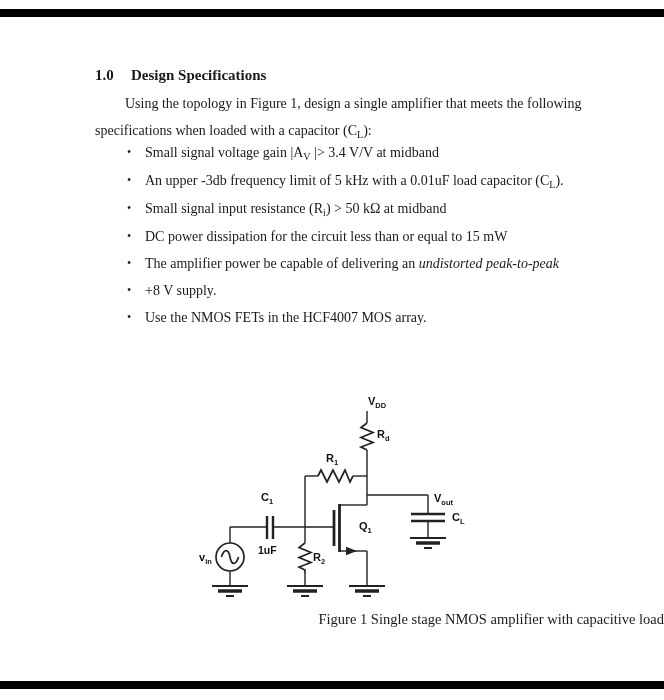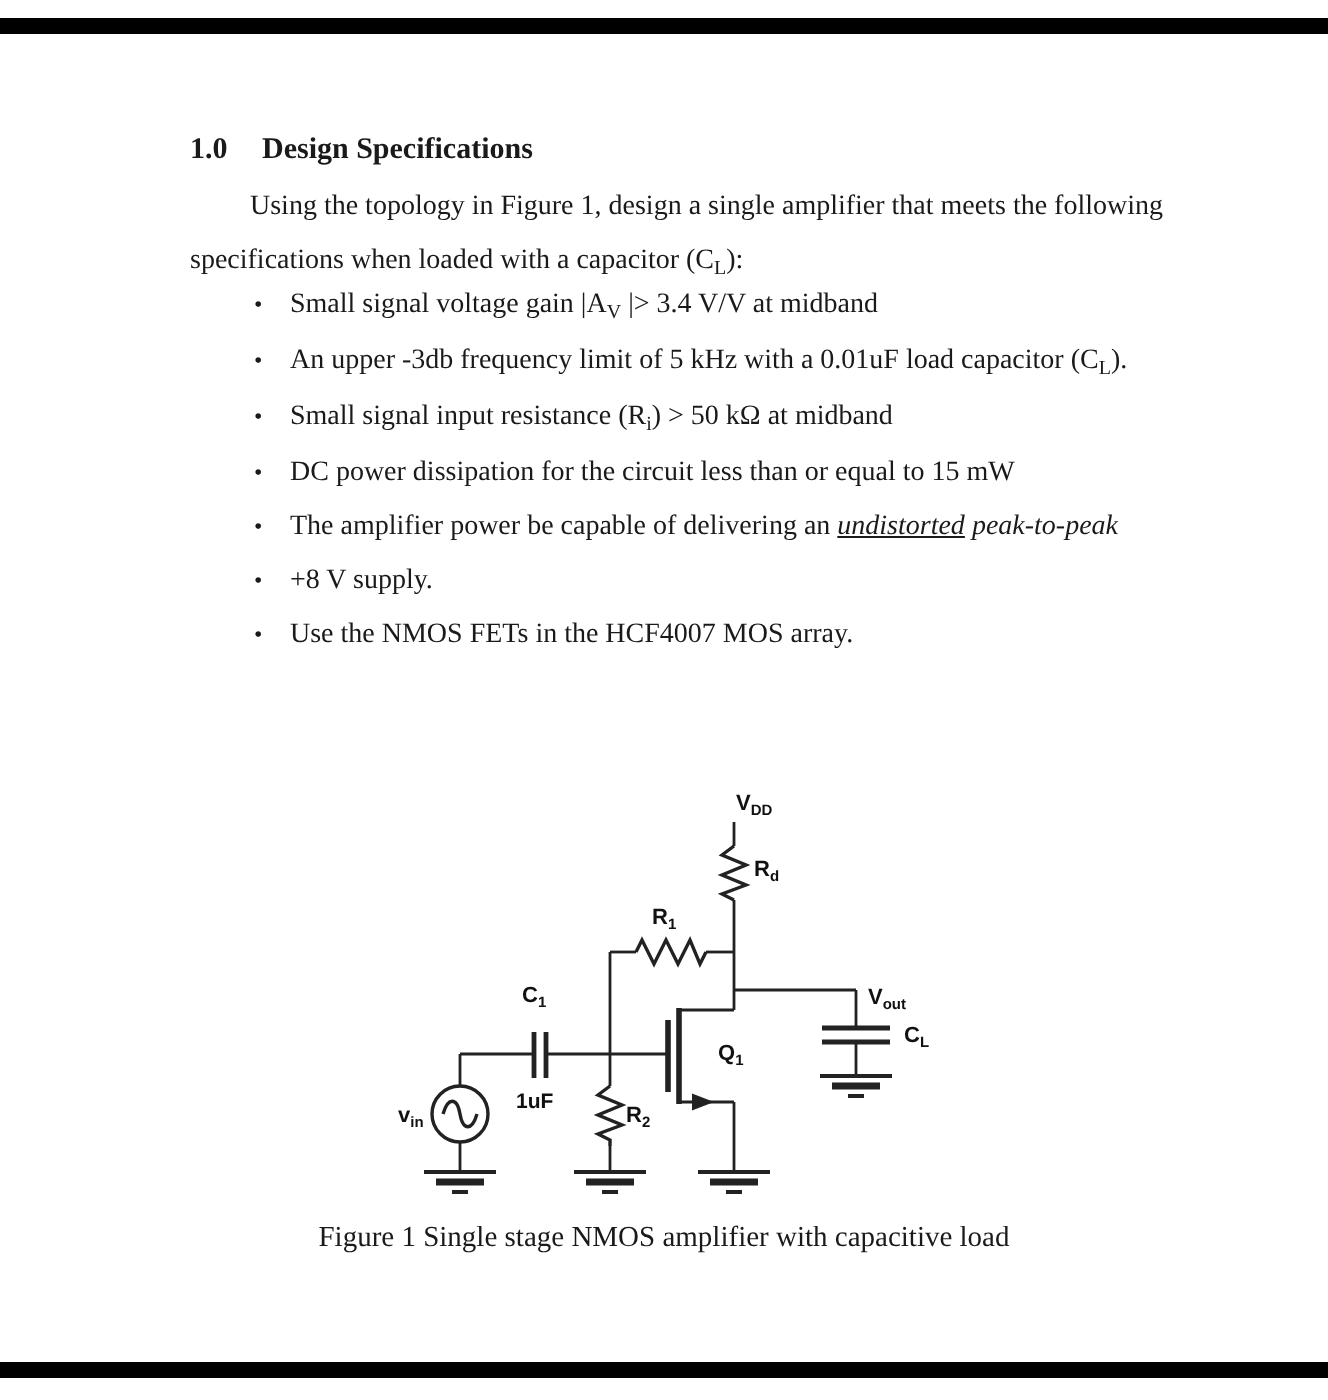--- a/index.html
+++ b/index.html
@@ -20,35 +20,35 @@
   .pline.indent{padding-left:30px}
 
   .bullets{position:absolute;left:127px;top:139px;font-size:14px;line-height:27px}
   .bitem{display:flex;align-items:flex-start}
   .bmark{width:18px;font-size:12px;flex:0 0 18px}
   .btext{white-space:nowrap}
   .bline{display:block;white-space:nowrap}
 
   .seg-sub{font-size:10px;position:relative;top:3px}
   .seg-i{font-style:italic}
-  .seg-iu{font-style:italic;text-decoration:underline}
+  .seg-iu{font-style:italic;}
 
   .circuit{position:absolute;left:190px;top:390px}
   .circuit text{font-family:"Liberation Sans","DejaVu Sans",sans-serif;font-size:11px;fill:#111;font-weight:bold}
   .circuit tspan.sub{font-size:7.5px}
   .circuit .val{font-size:10.5px;font-weight:bold}
   .wire{stroke:#222;stroke-width:1.4;fill:none}
   .comp{stroke:#222;stroke-width:1.7;fill:none}
   .bar{stroke:#222;stroke-width:2.8;fill:none}
   .plate{stroke:#222;stroke-width:2.4;fill:none}
   .gnd1{stroke:#222;stroke-width:2;fill:none}
   .gnd2{stroke:#222;stroke-width:3.5;fill:none}
   .gnd3{stroke:#222;stroke-width:2;fill:none}
 
-  .caption{position:absolute;left:0;top:611px;width:664px;text-align:center;font-size:14.5px}
+  .caption{position:absolute;left:0;top:611px;width:664px;text-align:right;font-size:14.5px}
 </style>
 </head>
 <body>
 
 <div class="scan-bar" id="bar-top"></div>
 <div class="scan-bar" id="bar-bottom"></div>
 
 <div class="heading">
   <span class="num">1.0</span><span>Design Specifications</span>
 </div>

